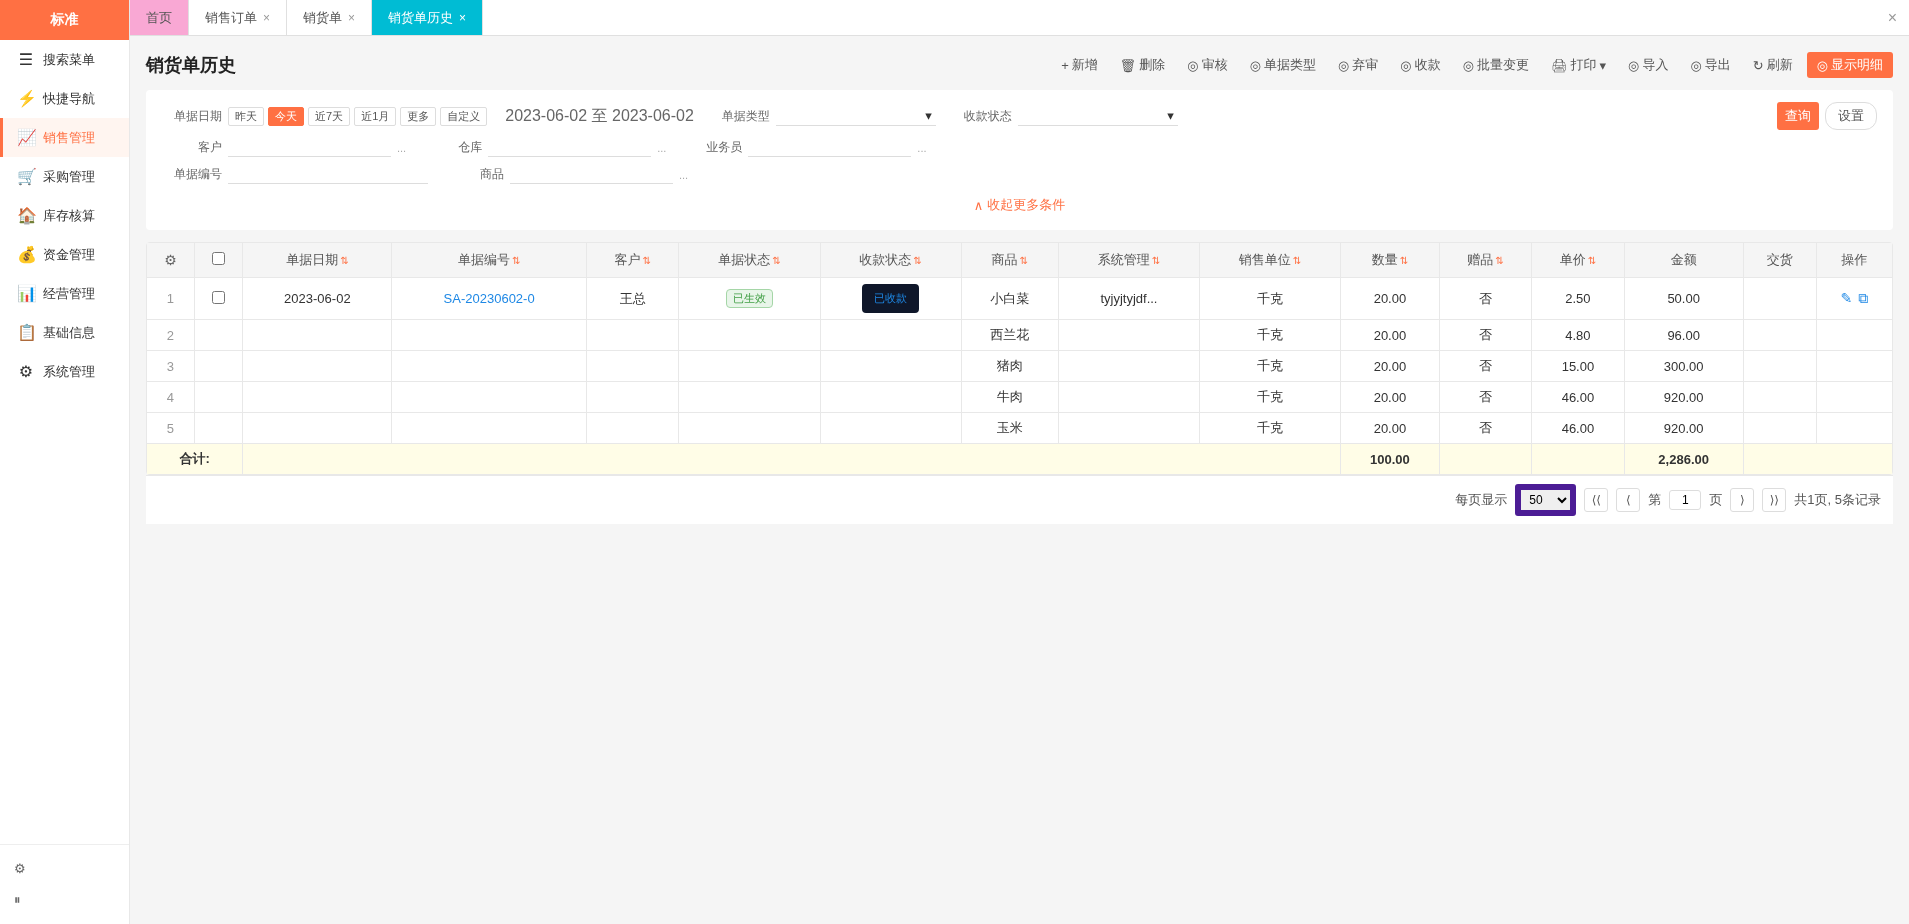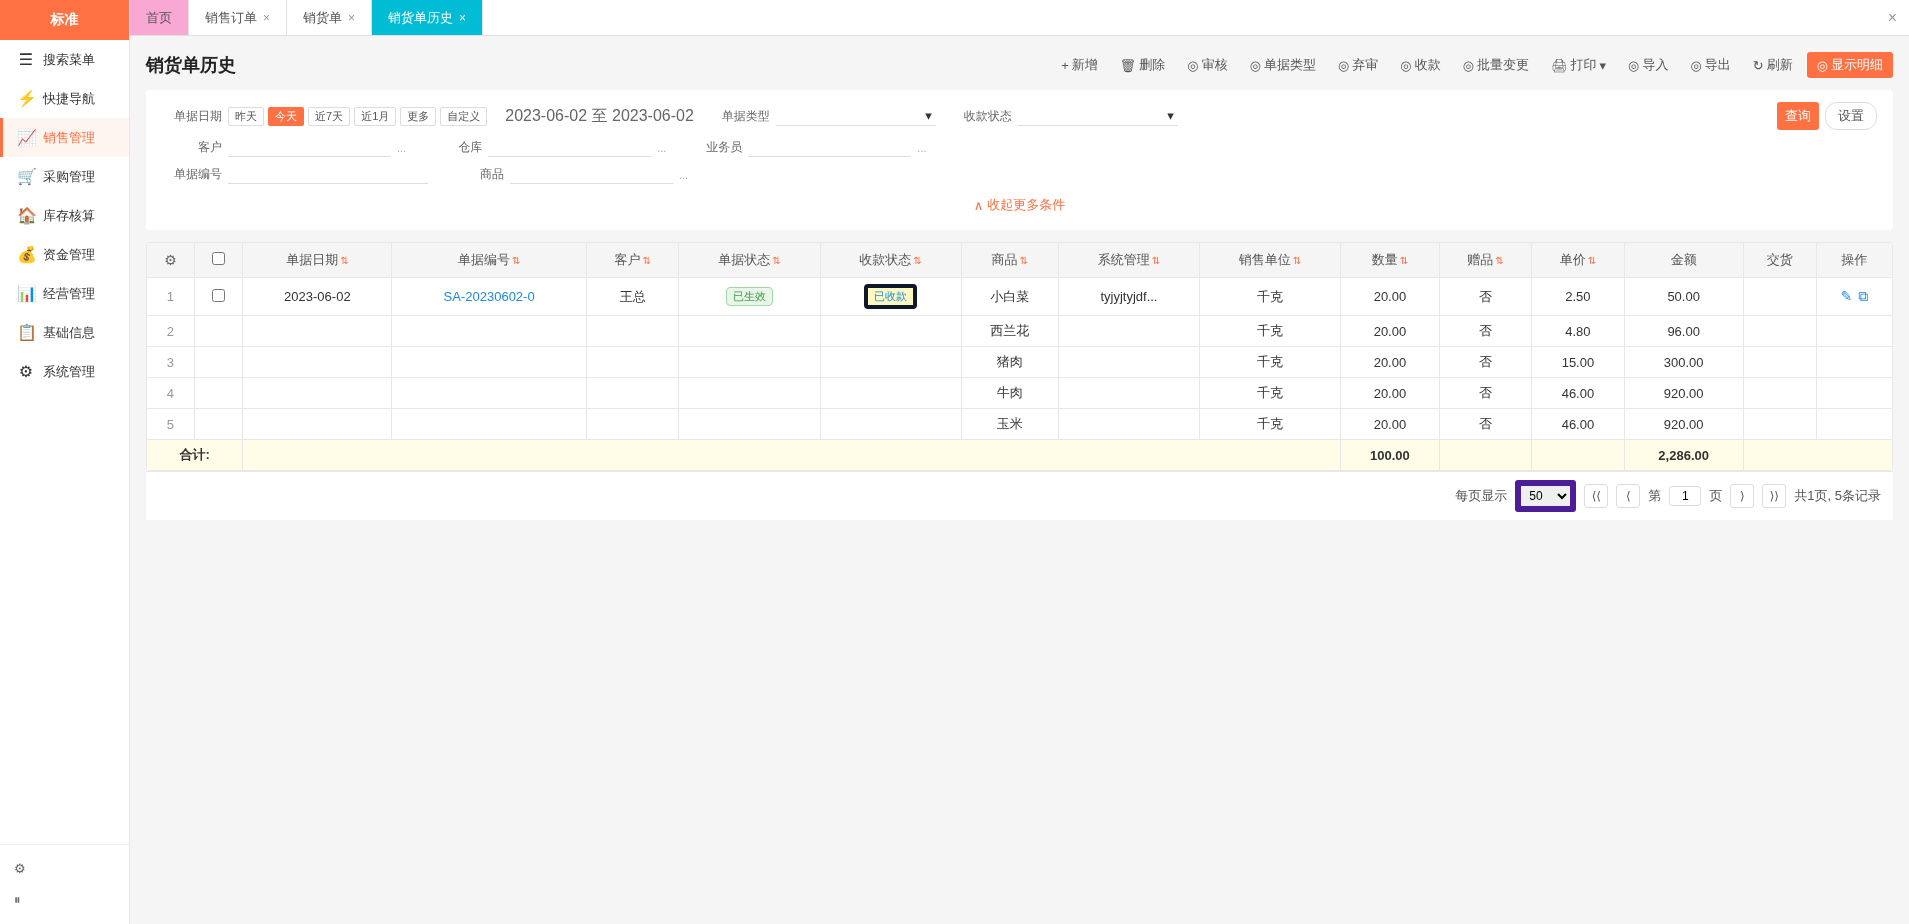--- a/index.html
+++ b/index.html
@@ -261,21 +261,21 @@
     }
     .sort-icon { color: #ff7043; font-size: 10px; }
     .settings-icon { color: #666; font-size: 14px; cursor: pointer; }
     .badge {
       padding: 1px 6px;
       border-radius: 4px;
       font-size: 11px;
       display: inline-block;
     }
     .badge-green { background: #e8f5e9; color: #43a047; border: 1px solid #a5d6a7; }
-    .badge-blue { background: #fef9c3; color: #1e88e5; border: 4px solid #0f172a; }
+    .badge-blue { background: #0f172a; color: #1e88e5; border: 6px solid #0f172a; }
     .row-action {
       display: flex;
       gap: 6px;
       justify-content: center;
     }
     .action-icon { color: #1e88e5; cursor: pointer; font-size: 14px; }
     .row-num { color: #999; }
 
     
     .summary-row td {

